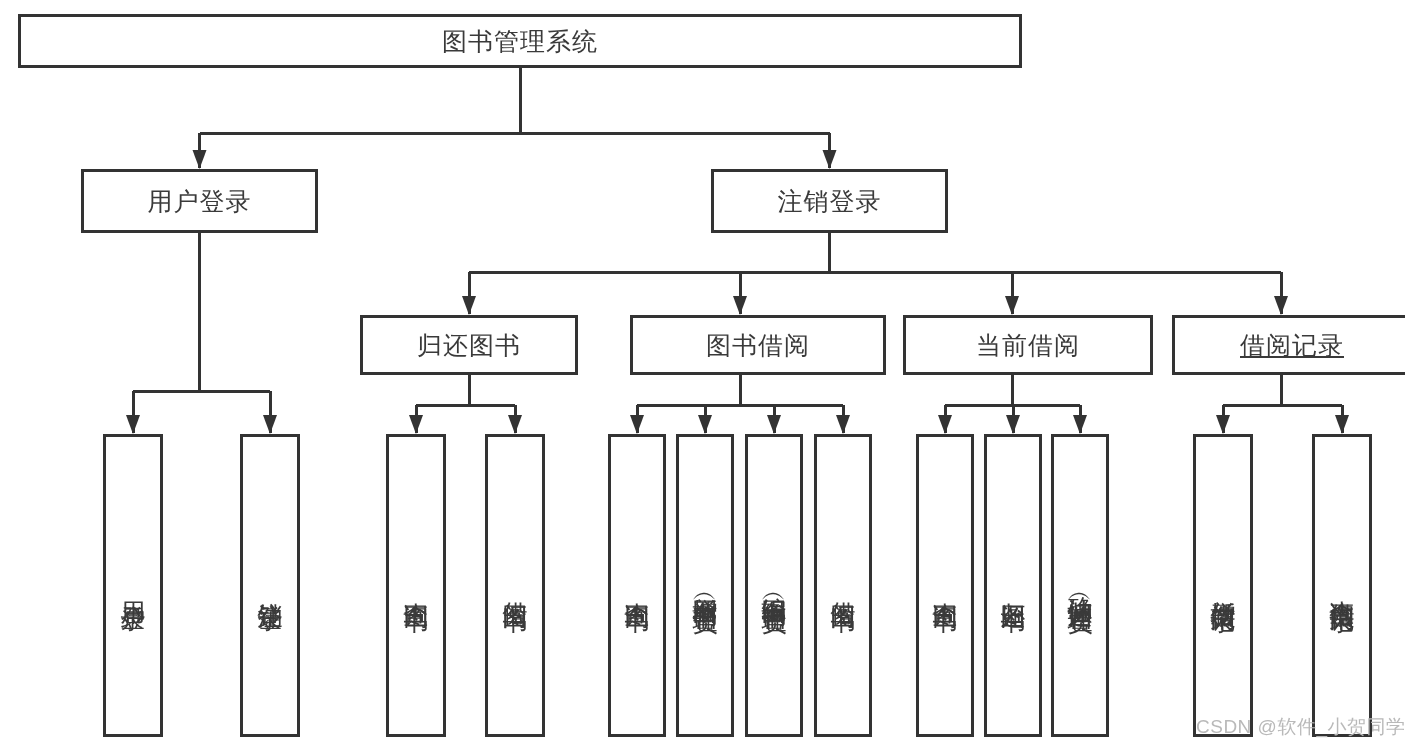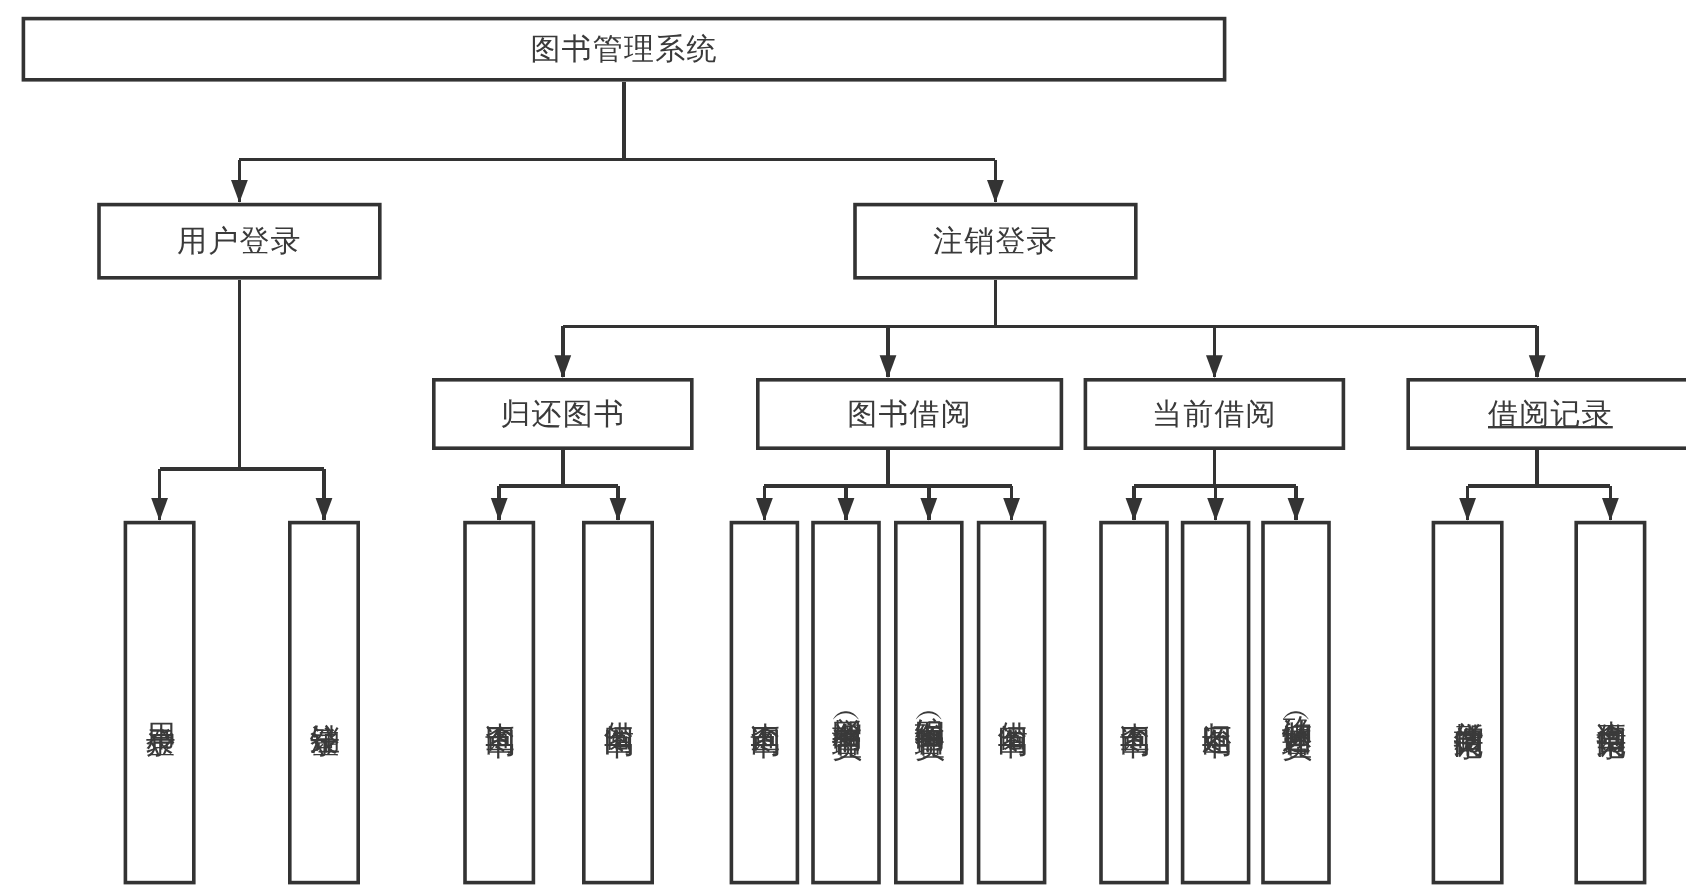--- a/index.html
+++ b/index.html
@@ -130,21 +130,21 @@
       </div>
       <div class="node horiz" style="left: 711px; top: 169px; width: 237px; height: 64px;">
         <span>注销登录</span>
       </div>
       <div class="node horiz" style="left: 360px; top: 315px; width: 218px; height: 60px;">
         <span>归还图书</span>
       </div>
       <div class="node horiz" style="left: 630px; top: 315px; width: 256px; height: 60px;">
         <span>图书借阅</span>
       </div>
-      <div class="node horiz" style="left: 903px; top: 315px; width: 218px; height: 60px;">
+      <div class="node horiz" style="left: 903px; top: 315px; width: 250px; height: 60px;">
         <span>当前借阅</span>
       </div>
       <div class="node horiz" style="left: 1172px; top: 315px; width: 240px; height: 60px; text-decoration: underline;">
         <span>借阅记录</span>
       </div>
       <div class="node vert" style="left: 103px; top: 434px; width: 60px; height: 303px;">
         <span class="vtext">用户登录</span>
       </div>
       <div class="node vert" style="left: 240px; top: 434px; width: 60px; height: 303px;">
         <span class="vtext">注销登录</span>
@@ -176,13 +176,14 @@
       <div class="node vert" style="left: 1051px; top: 434px; width: 58px; height: 303px;">
         <span class="vtext">确认归还（管理员）</span>
       </div>
       <div class="node vert" style="left: 1193px; top: 434px; width: 60px; height: 303px;">
         <span class="vtext">新增借阅记录</span>
       </div>
       <div class="node vert" style="left: 1312px; top: 434px; width: 60px; height: 303px;">
         <span class="vtext">查询借阅记录</span>
       </div>
     </div>
+  <div class="watermark" style="left: 1196px; top: 714px;">CSDN @软件_小贺同学</div>
 </div>
 
 </body></html>

